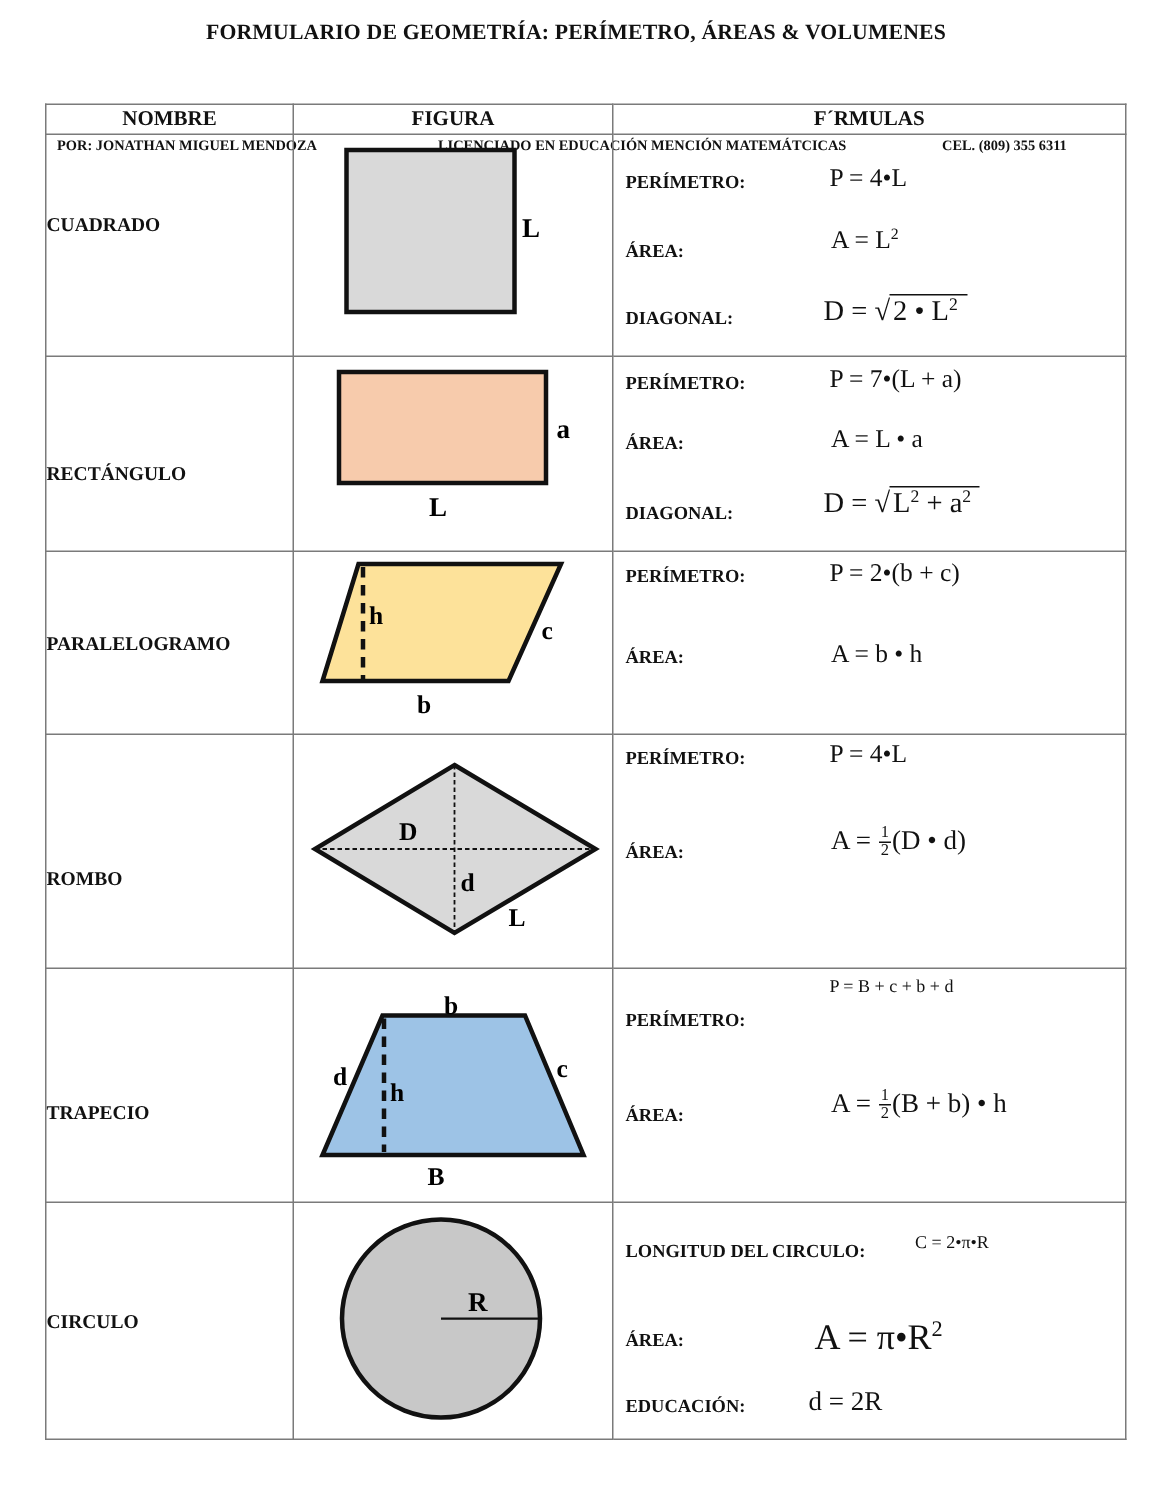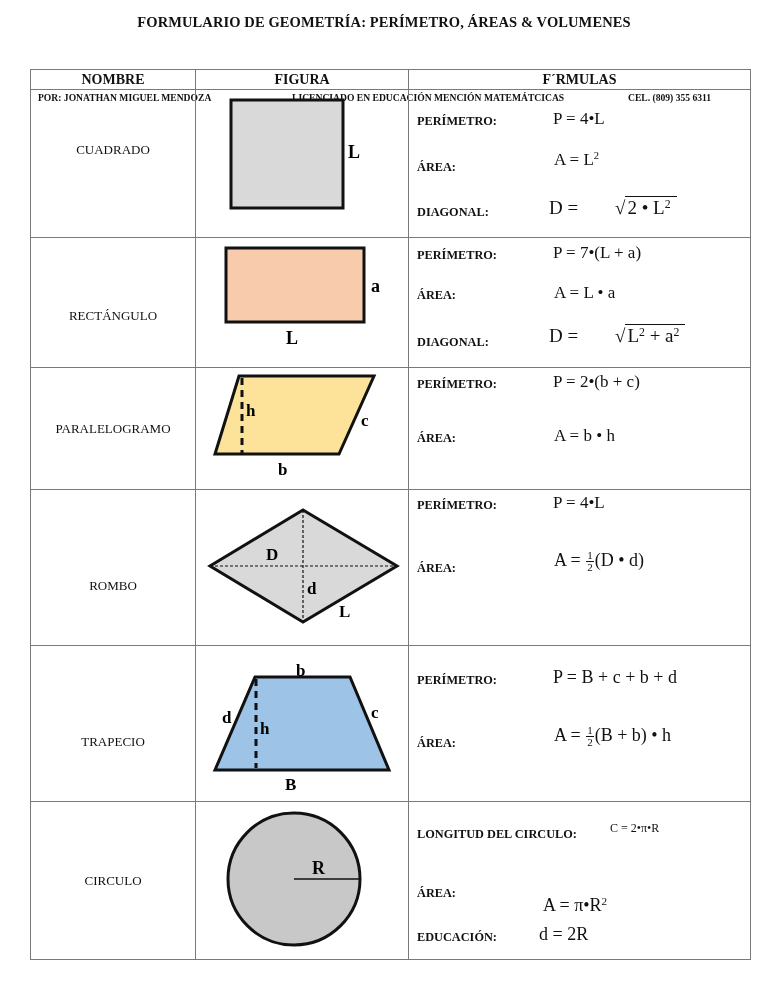--- a/index.html
+++ b/index.html
@@ -19,34 +19,34 @@
   table.formtable {
     position: absolute; left: 30px; top: 69px; width: 720px;
     border-collapse: collapse; table-layout: fixed;
   }
   table.formtable td, table.formtable th {
     border: 1px solid #7a7a7a; padding: 0; vertical-align: top; position: relative;
   }
   th { height: 19px; font-size: 14px; font-weight: bold; text-align: center; vertical-align: middle !important; }
   col.c-name { width: 165px; } col.c-fig { width: 213px; } col.c-form { width: 342px; }
 
-  .name-cell { text-align: center; font-weight: normal; font-size: 13px; }
+  .name-cell { font-weight: bold; font-size: 13px; }
   .name-cell span { position: absolute; left: 0; width: 100%; }
   .fig-cell svg { position: absolute; left: 0; top: 0; }
   .form-cell .lbl {
     position: absolute; left: 8px; font-weight: bold; font-size: 12.3px; white-space: nowrap;
   }
   .form-cell .eq {
     position: absolute; font-weight: normal; font-size: 17px; white-space: nowrap;
   }
   .frac { display: inline-block; vertical-align: middle; text-align: center; font-size: 11px; line-height: 11px; margin: 0 1px; }
   .frac span { display: block; }
   .frac .num { border-bottom: 1px solid #111; padding: 0 1px; }
   sup { font-size: 0.62em; vertical-align: 0.55em; line-height: 0; }
-  .sqrt { display: inline-block; margin-left: 32px; }
+  .sqrt { display: inline-block; }
   .sqrt .rad { border-top: 1.5px solid #111; padding: 0 6px 0 2px; }
 </style>
 </head>
 <body>
 
 <div class="title">FORMULARIO DE GEOMETRÍA: PERÍMETRO, ÁREAS &amp; VOLUMENES</div>
 <div class="byline by-author">POR: JONATHAN MIGUEL MENDOZA</div>
 <div class="byline by-degree">LICENCIADO EN EDUCACIÓN MENCIÓN MATEMÁTCICAS</div>
 <div class="byline by-phone">CEL. (809) 355 6311</div>
 
@@ -157,40 +157,40 @@
         <line x1="60" y1="33" x2="60" y2="122" stroke="#111" stroke-width="3" stroke-dasharray="7,5"></line>
         <text x="100" y="30" font-family="Liberation Serif, serif" font-weight="bold" font-size="17">b</text>
         <text x="26" y="77" font-family="Liberation Serif, serif" font-weight="bold" font-size="17">d</text>
         <text x="64" y="88" font-family="Liberation Serif, serif" font-weight="bold" font-size="17">h</text>
         <text x="175" y="72" font-family="Liberation Serif, serif" font-weight="bold" font-size="17">c</text>
         <text x="89" y="144" font-family="Liberation Serif, serif" font-weight="bold" font-size="17">B</text>
       </svg>
     </td>
     <td class="form-cell">
       <span class="lbl" style="top:27px">PERÍMETRO:</span>
-      <span class="eq" style="top:21px;left:144px;font-size:18px">P = B + c + b + d</span>
+      <span class="eq" style="top:4px;left:144px;font-size:12px">P = B + c + b + d</span>
       <span class="lbl" style="top:90px">ÁREA:</span>
       <span class="eq" style="top:79px;left:145px;font-size:18px"><span>A = </span><span class="frac"><span class="num">1</span><span>2</span></span><span>(B + b) • h</span></span>
     </td>
   </tr>
 
   <tr style="height:158px">
     <td class="name-cell">
       <span style="top:71px">CIRCULO</span>
     </td>
     <td class="fig-cell">
       <svg width="213" height="158">
         <circle cx="98" cy="77" r="66" fill="#c8c8c8" stroke="#111" stroke-width="3"></circle>
         <line x1="98" y1="77" x2="164" y2="77" stroke="#111" stroke-width="1.5"></line>
         <text x="116" y="72" font-family="Liberation Serif, serif" font-weight="bold" font-size="18">R</text>
       </svg>
     </td>
     <td class="form-cell">
       <span class="lbl" style="top:25px">LONGITUD DEL CIRCULO:</span>
       <span class="eq" style="top:19px;left:201px;font-size:12px">C = 2•π•R</span>
       <span class="lbl" style="top:84px">ÁREA:</span>
-      <span class="eq" style="top:93px;left:134px;font-size:18px"><span>A = π•R</span><sup>2</sup></span>
+      <span class="eq" style="top:77px;left:134px;font-size:24px"><span>A = π•R</span><sup>2</sup></span>
       <span class="lbl" style="top:128px">EDUCACIÓN:</span>
       <span class="eq" style="top:122px;left:130px;font-size:18px">d = 2R</span>
     </td>
   </tr>
 </tbody>
   </table>
 
 </body></html>

